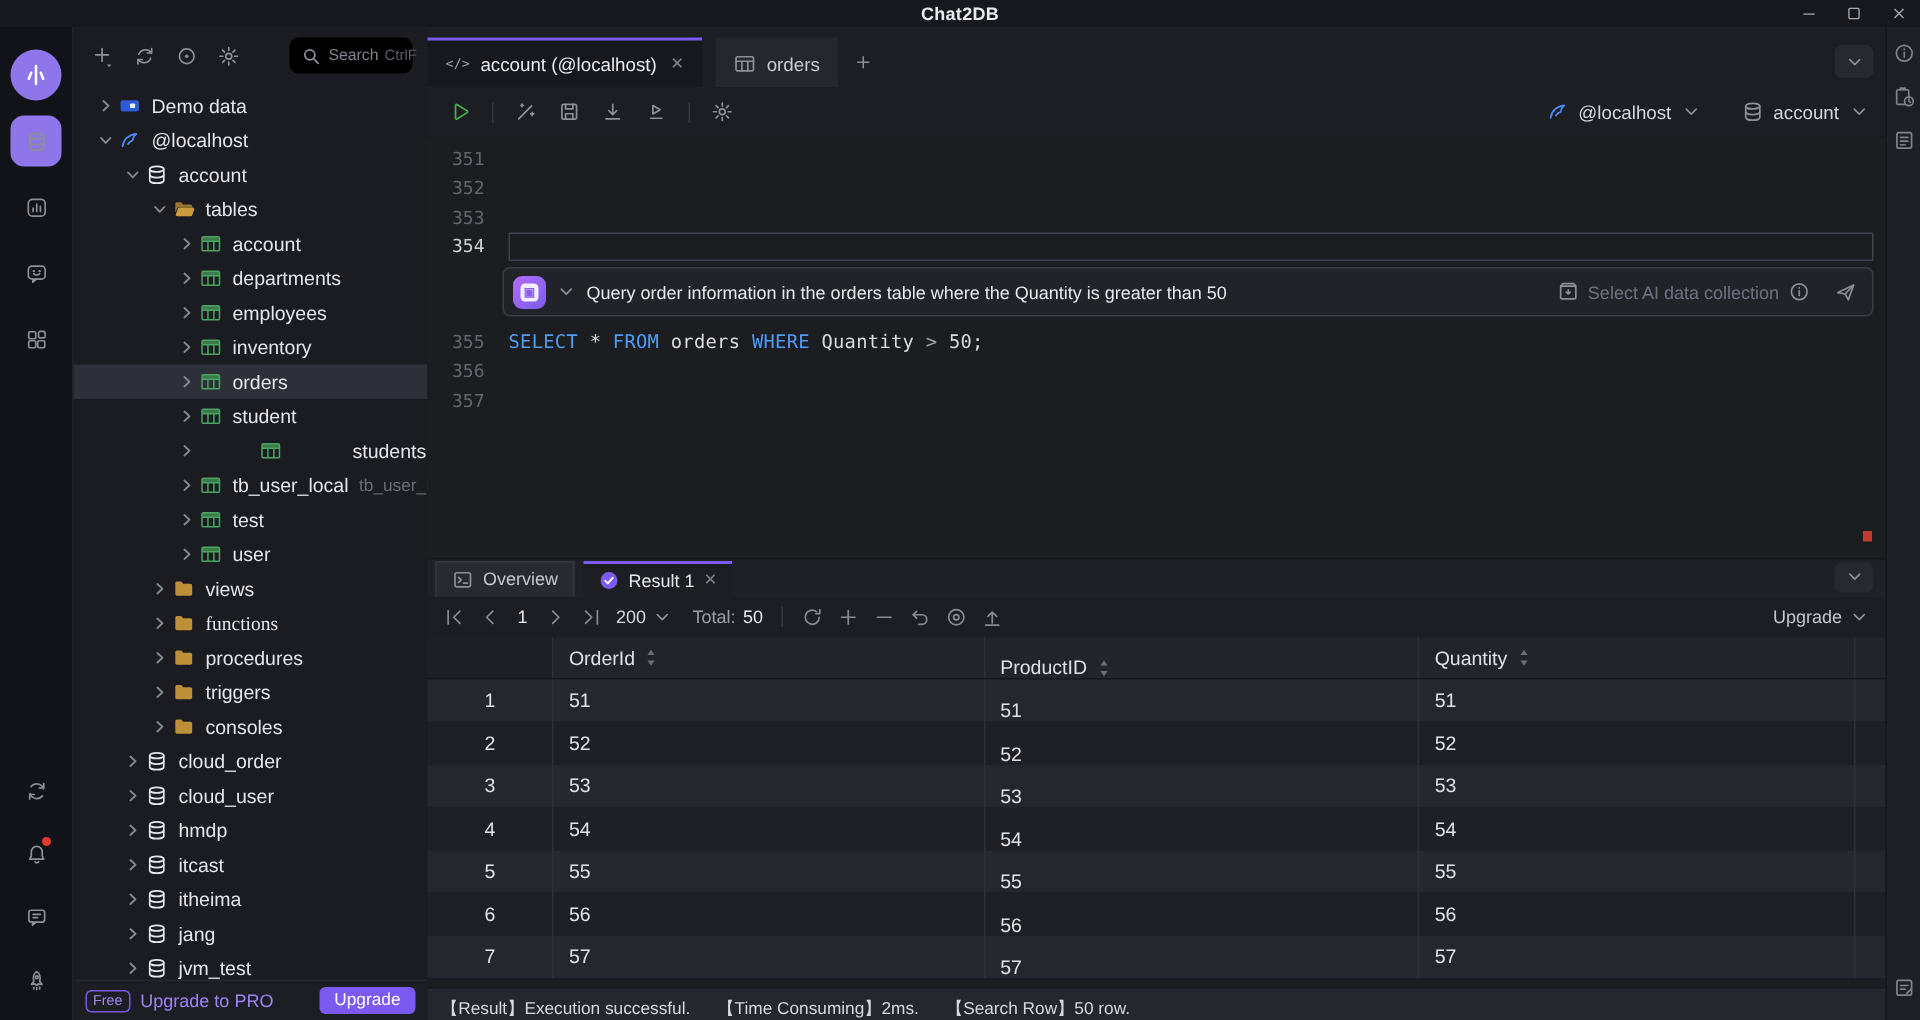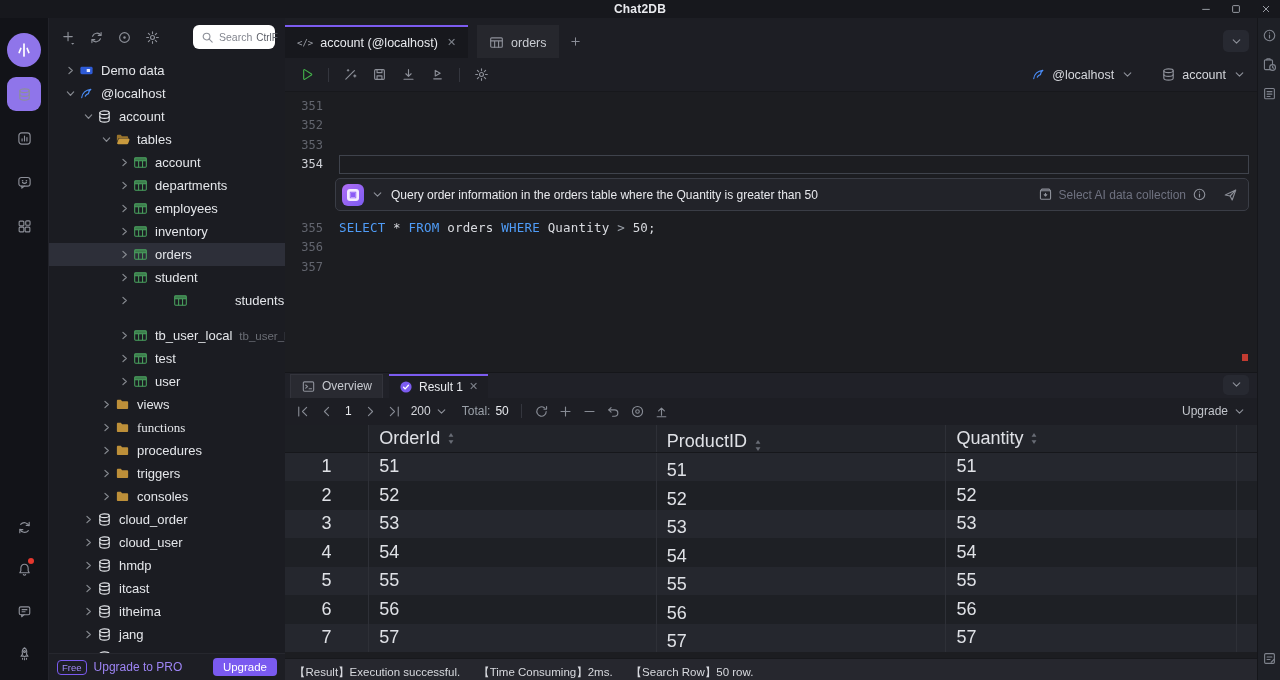--- a/index.html
+++ b/index.html
@@ -25,21 +25,21 @@
   .rail-btn { width:34px; height:34px; border-radius:9px; display:flex; align-items:center; justify-content:center;
     color:#7f838d; margin-top:10px; position:relative; }
   .rail-btn.active { background:#8f75ea; color:#fff; }
   .rail-spacer { flex:1; }
   .rail-bottom { display:flex; flex-direction:column; align-items:center; gap:8px; margin-bottom:10px; }
   .red-badge { position:absolute; top:6px; right:7px; width:6px; height:6px; border-radius:50%; background:#e5382e; }
 
   
   .sidebar { width:237px; background:#1b1c22; border-left:1px solid #22232a; display:flex; flex-direction:column; flex-shrink:0; }
   .sb-header { height:38px; display:flex; align-items:center; padding:0 10px 0 12px; gap:13px; flex-shrink:0; }
-  .sb-search { margin-left:auto; background:#ffffff; border-radius:6px; height:24px; width:82px;
+  .sb-search { margin-left:auto; background:#000000; border-radius:6px; height:24px; width:82px;
     display:flex; align-items:center; gap:4px; padding:0 7px; cursor:text; }
   .sb-search .ph { font-size:10.5px; color:#82858e; }
   .sb-search .ks { font-size:10px; color:#5b5e66; }
   .tree { flex:1; overflow:hidden; padding-top:3px; }
   .tree-row { height:23px; display:flex; align-items:center; font-size:13px; color:#e4e6ea; cursor:pointer; white-space:nowrap; }
   .tree-row.selected { background:#2d2f39; }
   .tree-row .chev { width:14px; display:flex; justify-content:center; color:#85888f; flex-shrink:0; }
   .tree-row .ticon { width:16px; margin:0 6px 0 2px; flex-shrink:0; display:flex; }
   .tree-row .suffix { color:#6a6d75; font-size:11.5px; margin-left:7px; }
   .upgrade-bar { height:27px; background:#1d1e24; border-top:1px solid #26272e; display:flex; align-items:center;
@@ -100,21 +100,21 @@
 
   .pagbar { height:27px; background:#1d1e24; display:flex; align-items:center; padding:0 10px; gap:9px; font-size:12px; }
   .pag-ic { color:#878b94; cursor:pointer; display:flex; }
   .pag-num { color:#e8eaee; font-size:12px; padding:0 2px; }
   .pag-size { display:flex; align-items:center; gap:3px; color:#d5d7dc; cursor:pointer; }
   .pag-total { color:#9aa0a8; margin-left:4px; }
   .pag-total b { color:#e8eaee; font-weight:normal; margin-left:5px; }
   .pag-div { width:1px; height:14px; background:#34363e; margin:0 3px; }
   .export { margin-left:auto; display:flex; align-items:center; gap:4px; color:#c3c6cc; font-size:12px; cursor:pointer; }
 
-  .rtable { font-size:18px; }
+  .rtable { font-size:13px; }
   .trow { display:flex; height:28.5px; align-items:stretch; }
   .thead-row { height:28px; background:#22242a; border-bottom:1px solid #16171b; }
   .cell { display:flex; align-items:center; padding:0 10px; border-right:1px solid #2e3037; }
   .c-num { width:85px; justify-content:center; color:#c0c3c9; padding:0; }
   .c-a { width:290px; } .c-b { width:292px;align-items:flex-end; } .c-c { width:293px; }
   .c-fill { flex:1; border-right:none; }
   .thead-row .cell { color:#cfd2d8; gap:7px; }
   .thead-row .c-num { background:#1d1f24; }
   .trow.odd { background:#25272e; }
   .trow.even { background:#1e2025; }
@@ -431,21 +431,21 @@
           </span>
           <span class="ticon">
             <svg width="15" height="15" viewBox="0 0 16 16" fill="none" stroke="#4aa35f" stroke-width="1.1">
               <path d="M1.8 4c0-.6.4-1 1-1h10.4c.6 0 1 .4 1 1v2.2H1.8z" fill="#3c7a4b" stroke="none"></path>
               <rect x="1.8" y="3" width="12.4" height="10" rx="1"></rect>
               <path d="M1.8 6.2h12.4M6 6.2V13M10.2 6.2V13"></path>
             </svg>
           </span>
           <span>students</span>
         </div>
-        <div class="tree-row" style="padding-left: 68px; margin-top: 12px;">
+        <div class="tree-row" style="padding-left: 68px;">
           <span class="chev">
             <svg width="9" height="9" viewBox="0 0 8 8" fill="none" stroke="currentColor" stroke-width="1.1" stroke-linecap="round" stroke-linejoin="round">
               <path d="M2.6 1.2l3 2.8-3 2.8"></path>
             </svg>
           </span>
           <span class="ticon">
             <svg width="15" height="15" viewBox="0 0 16 16" fill="none" stroke="#4aa35f" stroke-width="1.1">
               <path d="M1.8 4c0-.6.4-1 1-1h10.4c.6 0 1 .4 1 1v2.2H1.8z" fill="#3c7a4b" stroke="none"></path>
               <rect x="1.8" y="3" width="12.4" height="10" rx="1"></rect>
               <path d="M1.8 6.2h12.4M6 6.2V13M10.2 6.2V13"></path>

